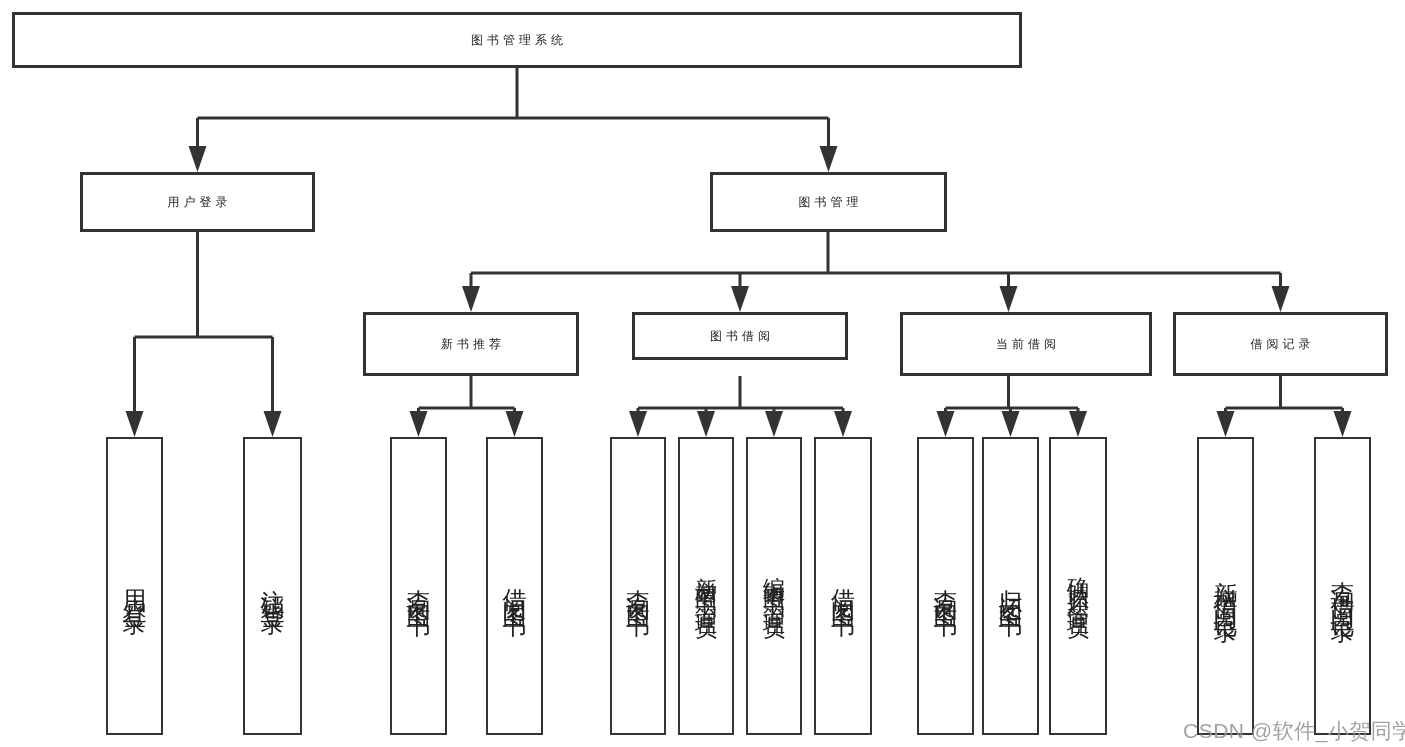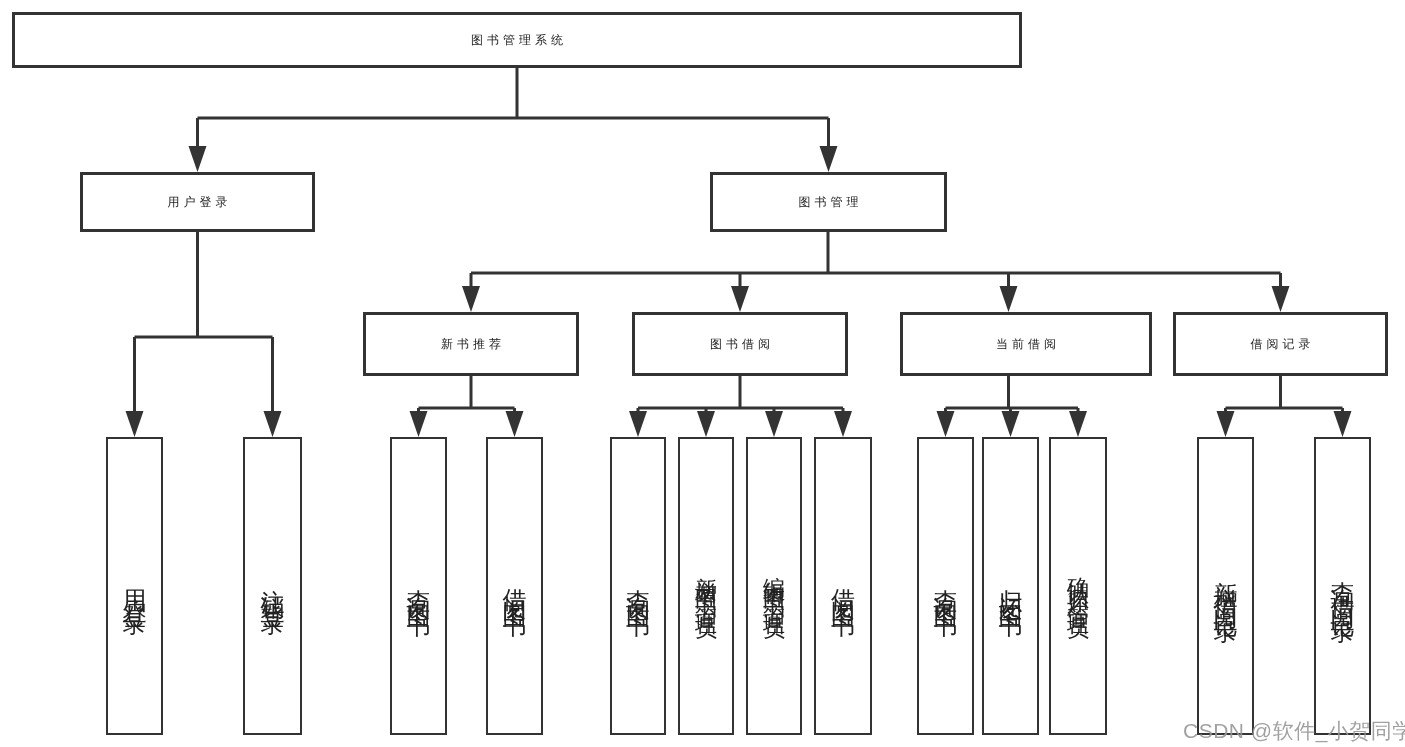--- a/index.html
+++ b/index.html
@@ -123,21 +123,21 @@
 <div class="hbox" style="left:80px; top:172px; width:235px; height:60px;">
   <span>用户登录</span>
 </div>
 <div class="hbox" style="left:710px; top:172px; width:237px; height:60px;text-align:center;">
   <span>图书管理</span>
 </div>
 
 <div class="hbox" style="left:363px; top:312px; width:216px; height:64px;">
   <span>新书推荐</span>
 </div>
-<div class="hbox" style="left:632px; top:312px; width:216px; height:64px;">
+<div class="hbox" style="left:632px; top:312px; width:216px; height:48px;">
   <span>图书借阅</span>
 </div>
 <div class="hbox" style="left:900px; top:312px; width:252px; height:64px;">
   <span>当前借阅</span>
 </div>
 <div class="hbox" style="left:1173px; top:312px; width:215px; height:64px;">
   <span>借阅记录</span>
 </div>
 
 <div class="vbox" style="left:106px; width:57px;">

